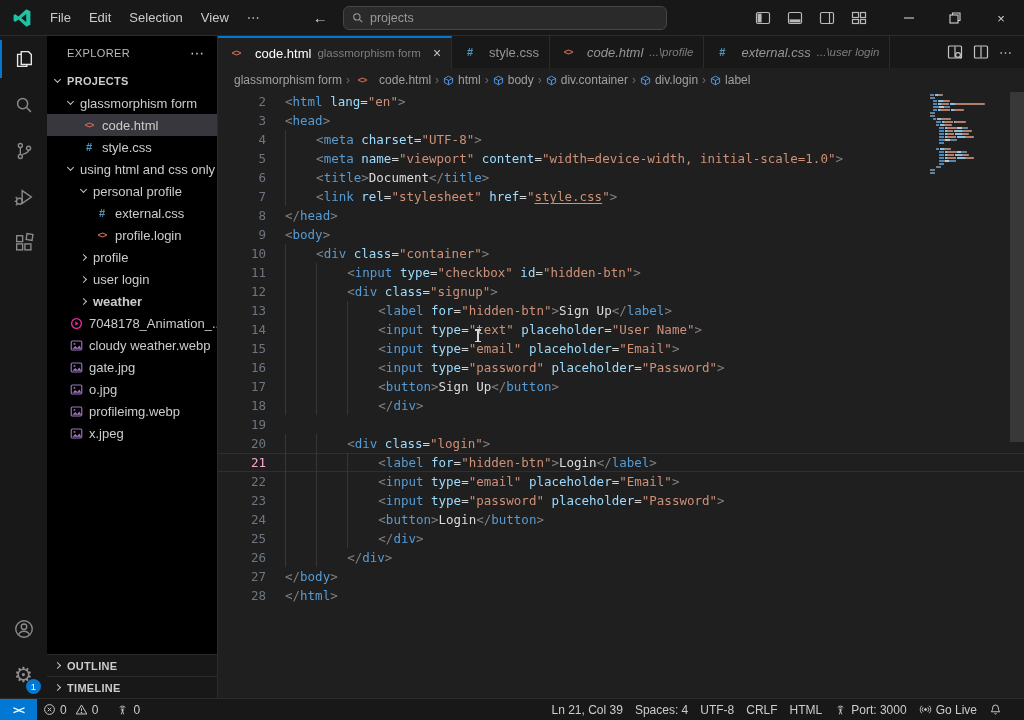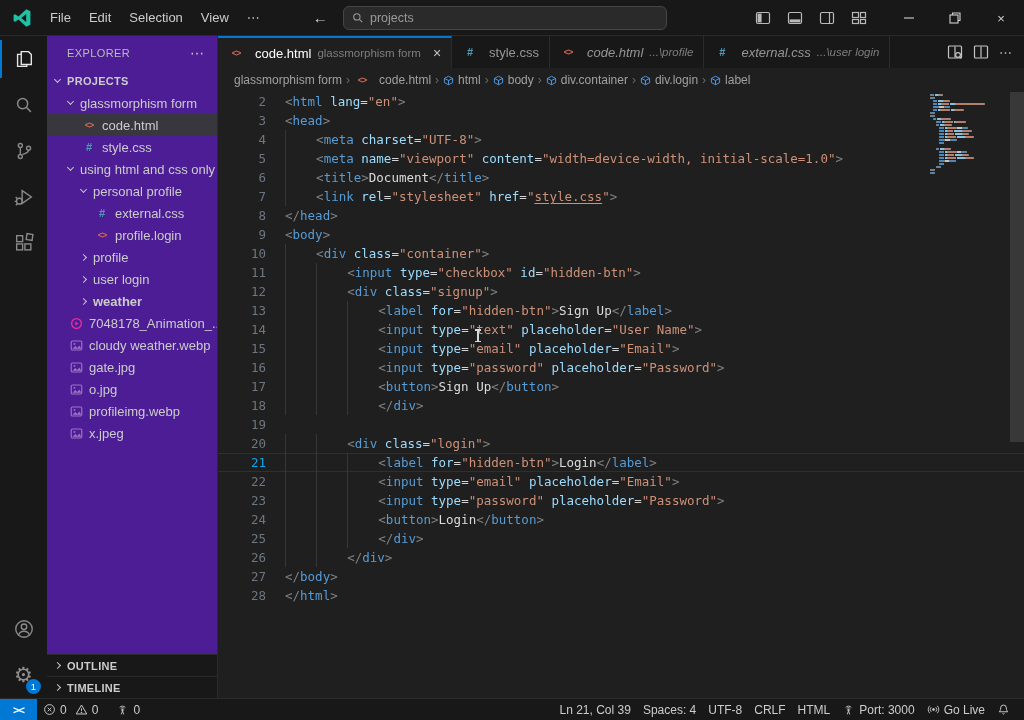--- a/index.html
+++ b/index.html
@@ -25,21 +25,21 @@
   .winbtn{ width:46px; height:36px; display:flex; align-items:center; justify-content:center; color:#d2d2d2; font-size:13px; }
   
   .main{ position:absolute; top:36px; bottom:22px; left:0; right:0; display:flex; }
   .activitybar{ width:47px; background:#181818; display:flex; flex-direction:column; justify-content:space-between; }
   .ab-cell{ position:relative; width:47px; height:46px; display:flex; align-items:center; justify-content:center; }
   .ab-cell.active::before{ content:""; position:absolute; left:0; top:4px; bottom:4px; width:2px; background:#0078d4; }
   .badge{ position:absolute; right:6px; bottom:4px; min-width:15px; height:15px; border-radius:8px;
     background:#0078d4; color:#fff; font-size:9.5px; display:flex; align-items:center; justify-content:center; padding:0 3px;}
   .gear-glyph{ font-family:"DejaVu Sans", sans-serif; font-size:21px; color:#8f8f8f; line-height:1; }
   
-  .sidebar{ position:relative; width:171px; background:#4c1d95; border-right:1px solid #2b2b2b; overflow:hidden; }
+  .sidebar{ position:relative; width:171px; background:#000000; border-right:1px solid #2b2b2b; overflow:hidden; }
   .sb-header{ height:34px; display:flex; align-items:center; justify-content:space-between;
     padding:0 12px 0 20px; color:#bbbbbb; font-size:11px; letter-spacing:.4px; }
   .dots{ color:#c5c5c5; font-size:14px; letter-spacing:1px; }
   .tree{ position:absolute; top:34px; left:0; right:0; bottom:46px; overflow:hidden; }
   .tree-row{ height:22px; display:flex; align-items:center; font-size:13px; color:#cccccc; white-space:nowrap; }
   .tree-row.selected{ background:#37373d; }
   .tree-row.section{ font-size:11px; font-weight:bold; letter-spacing:.3px; color:#cccccc; }
   .chev{ width:5px; height:5px; border-right:1.3px solid #c5c5c5; border-bottom:1.3px solid #c5c5c5;
     display:inline-block; flex:0 0 auto; margin-right:7px; }
   .chev.open{ transform:rotate(45deg); margin-top:-3px; }
@@ -68,40 +68,40 @@
     background:#1f1f1f; white-space:nowrap; }
   .bc-sep{ margin:0 4px; color:#6a6a6a; font-size:12px; }
   .bc-item{ display:flex; align-items:center; gap:4px; }
   
   .codearea{ position:relative; flex:1; overflow:hidden; background:#1f1f1f; }
   .code{ font-family:"DejaVu Sans Mono", monospace; font-size:12.5px; line-height:19px; }
   .code-line{ height:19px; display:flex; white-space:pre; }
   .gutter{ width:48px; text-align:right; color:#6e7681; flex:0 0 auto; }
   .lc{ margin-left:19px; }
   .code-line.cur{ box-shadow: inset 0 1px 0 #2f2f2f, inset 0 -1px 0 #2f2f2f; }
-  .code-line.cur .gutter{ color:#0ea5e9; }
+  .code-line.cur .gutter{ color:#f9a8d4; }
   .ind{ display:inline-block; border-left:1px solid #363636; }
   .tk-p{ color:#808080; } .tk-t{ color:#569cd6; } .tk-a{ color:#9cdcfe; }
   .tk-e{ color:#d4d4d4; } .tk-v{ color:#ce9178; } .tk-x{ color:#dcdcdc; }
   .tk-l{ color:#ce9178; text-decoration:underline; text-underline-offset:2px; }
   .minimap{ position:absolute; top:2px; right:14px; width:80px; }
   .mm-row{ height:2px; margin-bottom:1px; white-space:nowrap; font-size:0; }
   .mm-seg{ display:inline-block; height:2px; vertical-align:top; }
   .vscroll{ position:absolute; top:0; right:0; width:14px; height:350px; background:rgba(121,121,121,.28); }
   .ibeam{ position:absolute; left:477px; top:329px; width:1.5px; height:13px; background:#d8d8d8; z-index:50; }
   .ibeam::before,.ibeam::after{ content:""; position:absolute; left:-2.5px; width:6.5px; height:1.5px; background:#d8d8d8; }
   .ibeam::before{ top:0; } .ibeam::after{ bottom:0; }
   
   .statusbar{ position:absolute; left:0; right:0; bottom:0; height:22px; background:#181818; border-top:1px solid #2b2b2b;
     display:flex; align-items:center; font-size:12px; color:#cccccc; }
   .remote{ width:37px; height:100%; background:#0078d4; color:#fff; display:flex; align-items:center; justify-content:center;
     font-weight:bold; font-size:11px; letter-spacing:-1px; }
   .sb-item{ display:flex; align-items:center; gap:4px; padding:0 6px; height:100%; }
   .sb-left{ display:flex; align-items:center; height:100%; }
-  .sb-right{ margin-left:auto; display:flex; height:100%; padding-right:8px; }
+  .sb-right{ margin-left:auto; display:flex; height:100%; padding-right:16px; }
   svg{ display:block; }
 </style>
 </head>
 <body>
 
 <div class="window">
 
   <div class="titlebar">
     <span class="logo">
       <svg width="18" height="18" viewBox="0 0 24 24">

